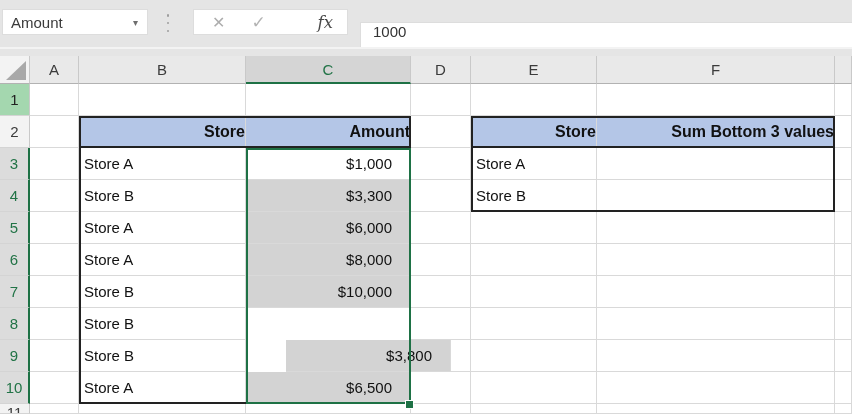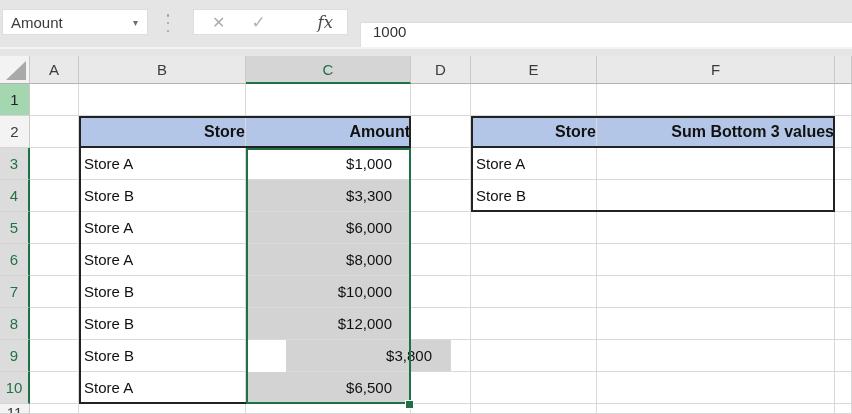--- a/index.html
+++ b/index.html
@@ -222,23 +222,20 @@
         <span>$10,000</span>
       </div>
       <div class="cell al" style="left: 411px; top: 220px; width: 60px; height: 32px;"></div>
       <div class="cell al" style="left: 471px; top: 220px; width: 126px; height: 32px;"></div>
       <div class="cell al" style="left: 597px; top: 220px; width: 238px; height: 32px;"></div>
       <div class="cell al" style="left: 835px; top: 220px; width: 17px; height: 32px;"></div>
       <div class="cell al" style="left: 30px; top: 252px; width: 49px; height: 32px;"></div>
       <div class="cell al" style="left: 79px; top: 252px; width: 167px; height: 32px;">
         <span>Store B</span>
       </div>
-      <div class="cell c-gray ar" style="left: 246px; top: 252px; width: 165px; height: 32px;">
-        <span>$12,000</span>
-      </div>
       <div class="cell al" style="left: 411px; top: 252px; width: 60px; height: 32px;"></div>
       <div class="cell al" style="left: 471px; top: 252px; width: 126px; height: 32px;"></div>
       <div class="cell al" style="left: 597px; top: 252px; width: 238px; height: 32px;"></div>
       <div class="cell al" style="left: 835px; top: 252px; width: 17px; height: 32px;"></div>
       <div class="cell al" style="left: 30px; top: 284px; width: 49px; height: 32px;"></div>
       <div class="cell al" style="left: 79px; top: 284px; width: 167px; height: 32px;">
         <span>Store B</span>
       </div>
       <div class="cell c-gray ar" style="left: 246px; top: 284px; width: 165px; height: 32px; margin-left: 40px;">
         <span>$3,800</span>

